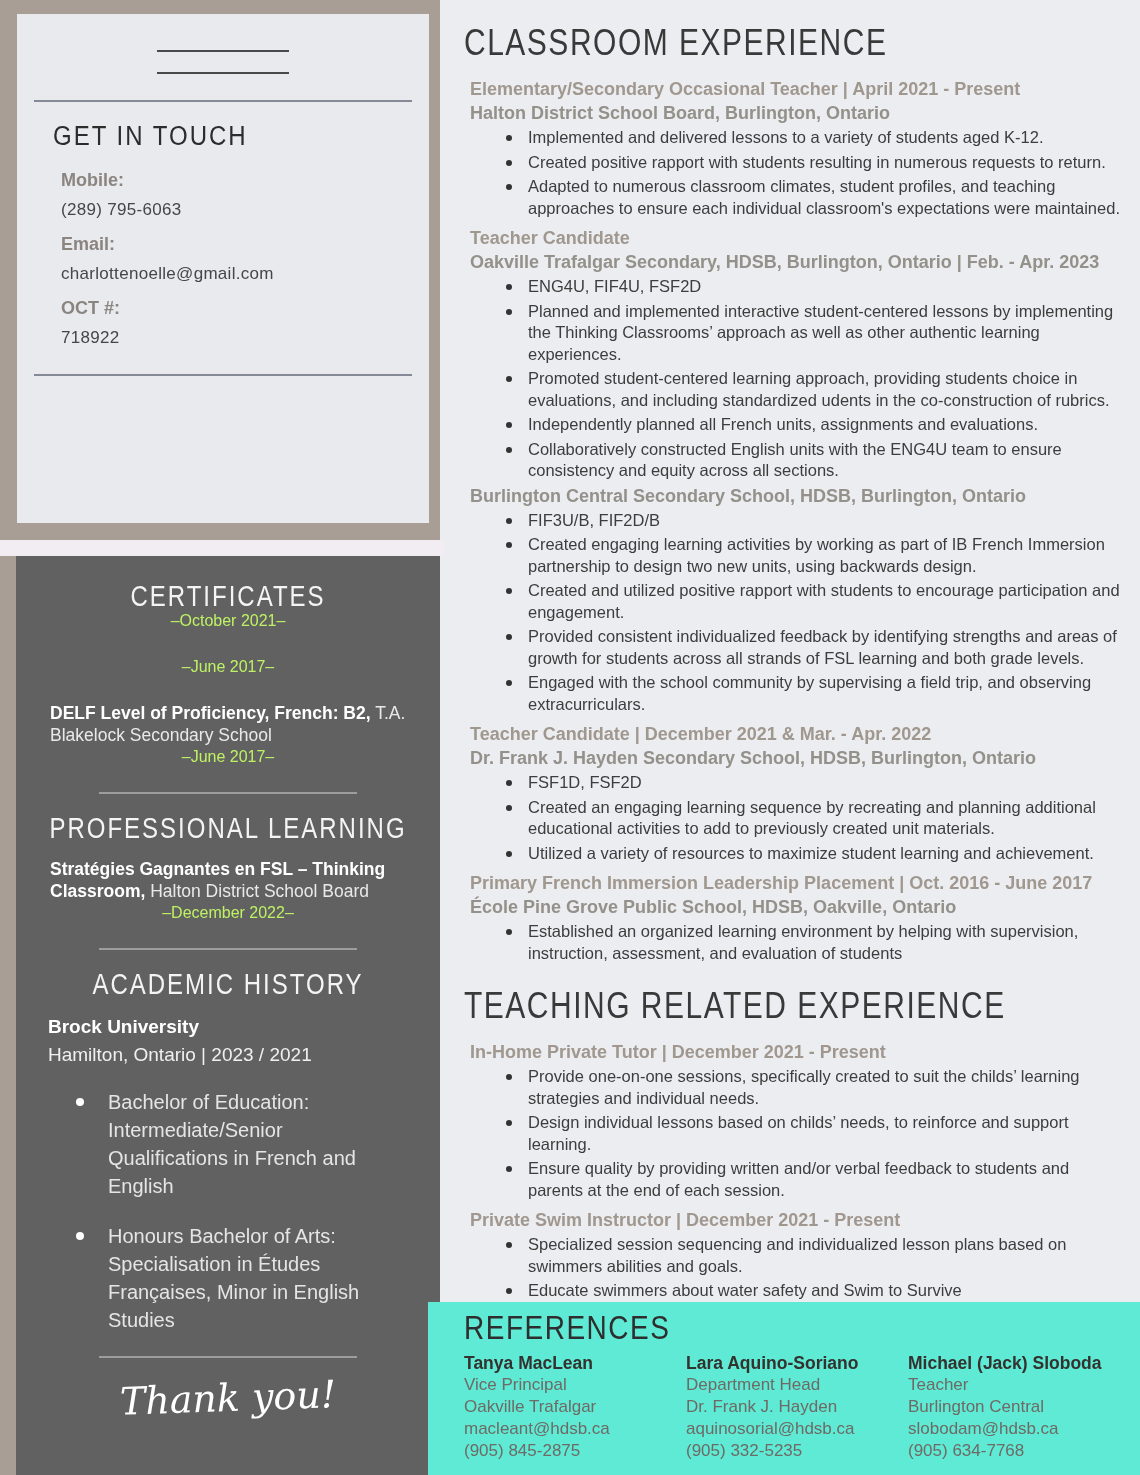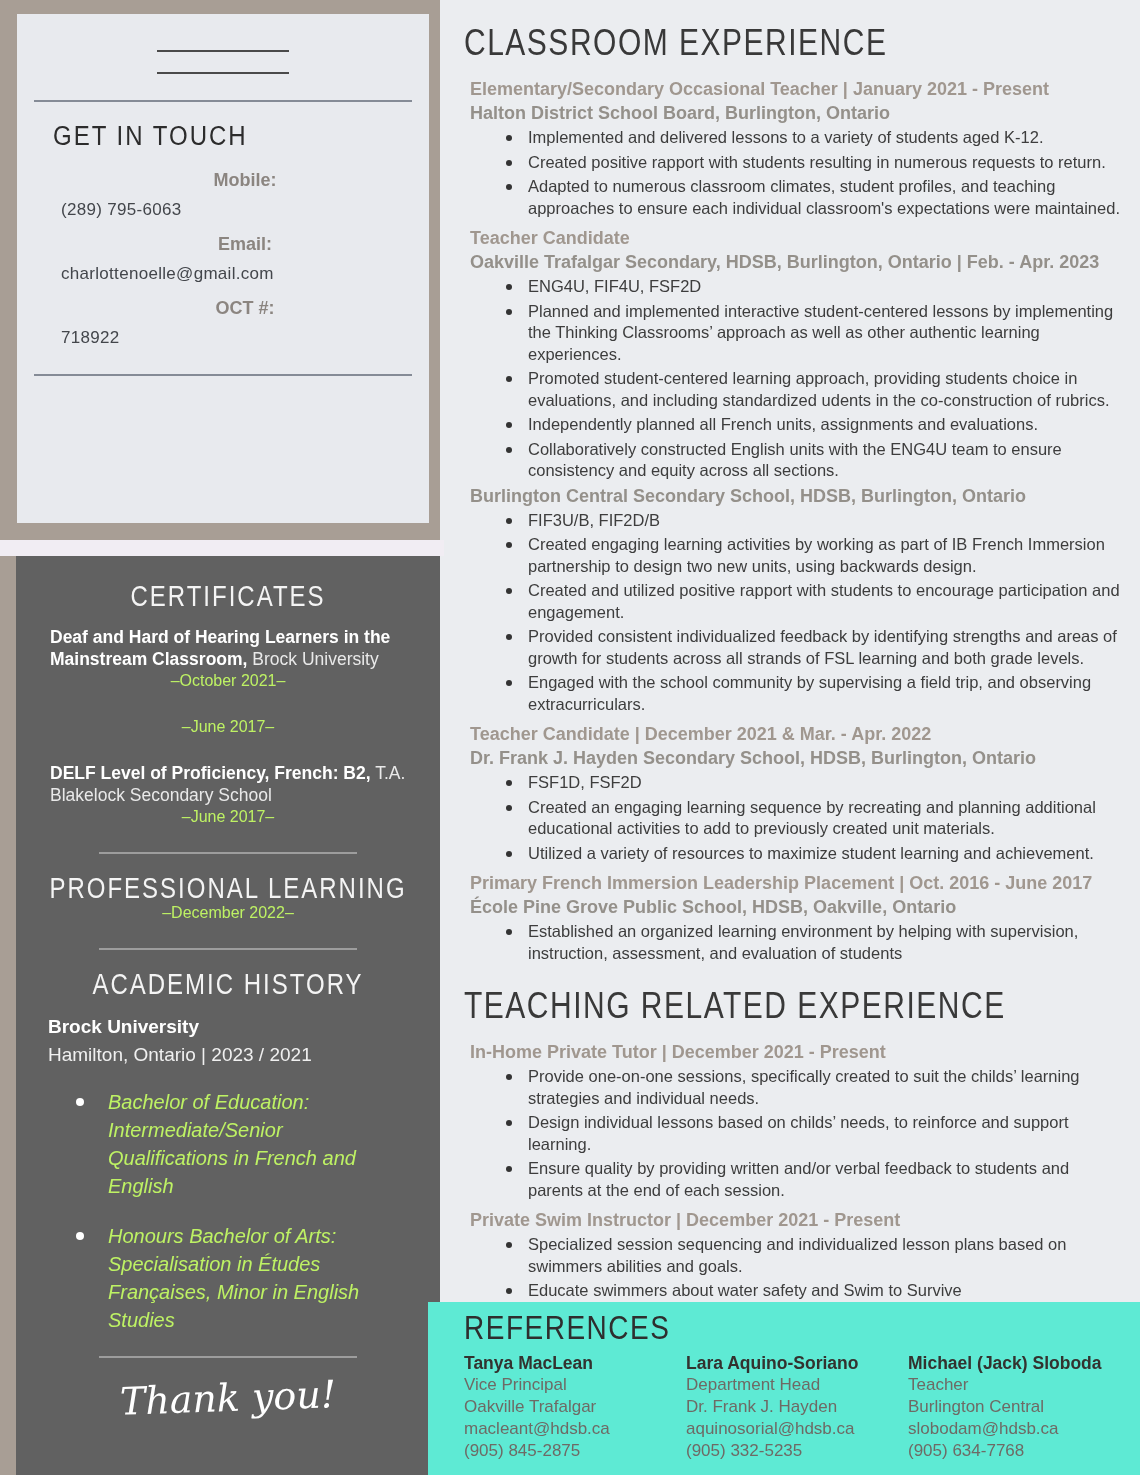--- a/index.html
+++ b/index.html
@@ -18,40 +18,40 @@
   .rule-small.top { margin-top:36px; }
   .rule-small.bottom { margin-top:20px; }
   .big-name { text-align:center; font-size:40px; font-weight:bold; letter-spacing:8px; color:#262626;
               text-shadow:2px 3px 3px rgba(0,0,0,0.30); margin-top:26px; line-height:62px; }
   .rule-wide { height:2px; background:#858b96; margin:0 auto; width:378px; }
   .rule-wide.r1 { margin-top:26px; }
   .rule-wide.r2 { margin-top:26px; }
   .git-heading { font-size:24px; letter-spacing:2px; color:#2c2c2c; font-weight:500;
                  margin:20px 0 6px 36px; display:inline-block; transform:scaleY(1.15); transform-origin:left center; }
   .contact { margin-left:44px; }
-  .contact .c-label { font-size:18px; font-weight:bold; color:#8b8580; margin-top:14px;text-align:center; }
+  .contact .c-label { font-size:18px; font-weight:bold; color:#8b8580; margin-top:14px; }
   .contact .c-value { font-size:17px; color:#43464b; margin-top:9px; letter-spacing:0.3px; }
 
   
   .dark-card { position:absolute; left:16px; top:556px; width:424px; height:919px; background:#616161; color:#ececec; }
   .dk-heading { display:block; text-align:center; font-size:24px; letter-spacing:2px; color:#f4f4f4; font-weight:500;
                 transform:scaleY(1.2); }
   .dk-heading.h-cert { margin-top:26px; }
   .dk-heading.h-prof { margin-top:20px; }
   .dk-heading.h-acad { margin-top:20px; }
   .cert { width:356px; margin:16px auto 0 auto; font-size:17.5px; line-height:22px; color:#e9e9e9; }
   .cert .b { font-weight:bold; color:#ffffff; }
   .cert-date { text-align:center; font-size:16px; line-height:22px; color:#bef264; margin-top:0; }
   .cert-block { margin-bottom:24px; }
   .dk-rule { width:258px; height:2px; background:#9d9d9d; margin:4px auto 18px auto; }
   .dk-rule.r-top { margin-top:2px; }
   .acad-school { font-size:19px; font-weight:bold; color:#ffffff; margin:18px 0 0 32px; }
   .acad-loc { font-size:19px; color:#f0f0f0; margin:6px 0 0 32px; }
   .acad-list { list-style:none; margin:22px 0 0 56px; width:300px; }
-  .acad-list li { position:relative; padding-left:36px; font-size:20px; line-height:28px; color:#bef264; margin-bottom:22px;font-style:italic; }
+  .acad-list li { position:relative; padding-left:36px; font-size:20px; line-height:28px; color:#e5e5e5; margin-bottom:22px; }
   .acad-list li::before { content:""; position:absolute; left:4px; top:10px; width:8px; height:8px; border-radius:50%; background:#ffffff; }
   .thanks { text-align:center; font-family:"DejaVu Serif", serif; font-style:italic; font-size:38px; color:#ffffff;
             transform:rotate(-2deg); margin-top:12px; }
 
   
   .main { position:absolute; left:440px; top:0; width:700px; height:1052px; padding:26px 18px 0 24px; }
   .sec-heading { display:inline-block; font-size:30px; letter-spacing:1.5px; color:#393939; font-weight:500;
                  transform:scaleY(1.2); transform-origin:left center; margin-bottom:10px; }
   .sec-heading.second { margin-top:22px; }
   .entry-title { font-size:18px; font-weight:bold; color:#a0978f; line-height:22px; margin:8px 0 0 6px; }
@@ -90,35 +90,35 @@
       <div class="c-label">OCT #:</div>
       <div class="c-value">718922</div>
     </div>
     <div class="rule-wide r2"></div>
   </div>
 
   <div class="dark-card">
     <span class="dk-heading h-cert">CERTIFICATES</span>
 
     <div class="cert-block">
-      <p class="cert"><span class="b">Deaf and Hard of Hearing Learners in the Mainstream Classroom,</span><span> Brock University</span></p>
       <p class="cert-date">–October 2021–</p>
     </div>
     <div class="cert-block">
       <p class="cert-date">–June 2017–</p>
     </div>
     <div class="cert-block">
       <p class="cert"><span class="b">DELF Level of Proficiency, French: B2,</span><span> T.A. Blakelock Secondary School</span></p>
       <p class="cert-date">–June 2017–</p>
     </div>
 
     <div class="dk-rule r-top"></div>
     <span class="dk-heading h-prof">PROFESSIONAL LEARNING</span>
 
     <div class="cert-block">
+      <p class="cert"><span class="b">Stratégies Gagnantes en FSL – Thinking Classroom,</span><span> Halton District School Board</span></p>
       <p class="cert-date">–December 2022–</p>
     </div>
 
     <div class="dk-rule"></div>
     <span class="dk-heading h-acad">ACADEMIC HISTORY</span>
 
     <div class="acad-school">Brock University</div>
     <div class="acad-loc">Hamilton, Ontario | 2023  / 2021</div>
     <ul class="acad-list">
       <li>Bachelor of Education: Intermediate/Senior Qualifications in French and English</li>
@@ -127,21 +127,21 @@
 
     <div class="dk-rule"></div>
     <div class="thanks">Thank you!</div>
   </div>
 
   <div class="main">
     <span class="sec-heading">CLASSROOM EXPERIENCE</span>
 
     
     <div>
-      <div class="entry-title">Elementary/Secondary Occasional Teacher | January 2021 - Present</div>
+      <div class="entry-title">Elementary/Secondary Occasional Teacher | April 2021 - Present</div>
       <div class="entry-sub">Halton District School Board, Burlington, Ontario</div>
       <ul class="blist">
         <li>Implemented and delivered lessons to a variety of students aged K-12.</li>
         <li>Created positive rapport with students resulting in numerous requests to return.</li>
         <li>Adapted to numerous classroom climates, student profiles, and teaching approaches to ensure each individual classroom's expectations were maintained.</li>
       </ul>
     </div>
 
     
     <div>

